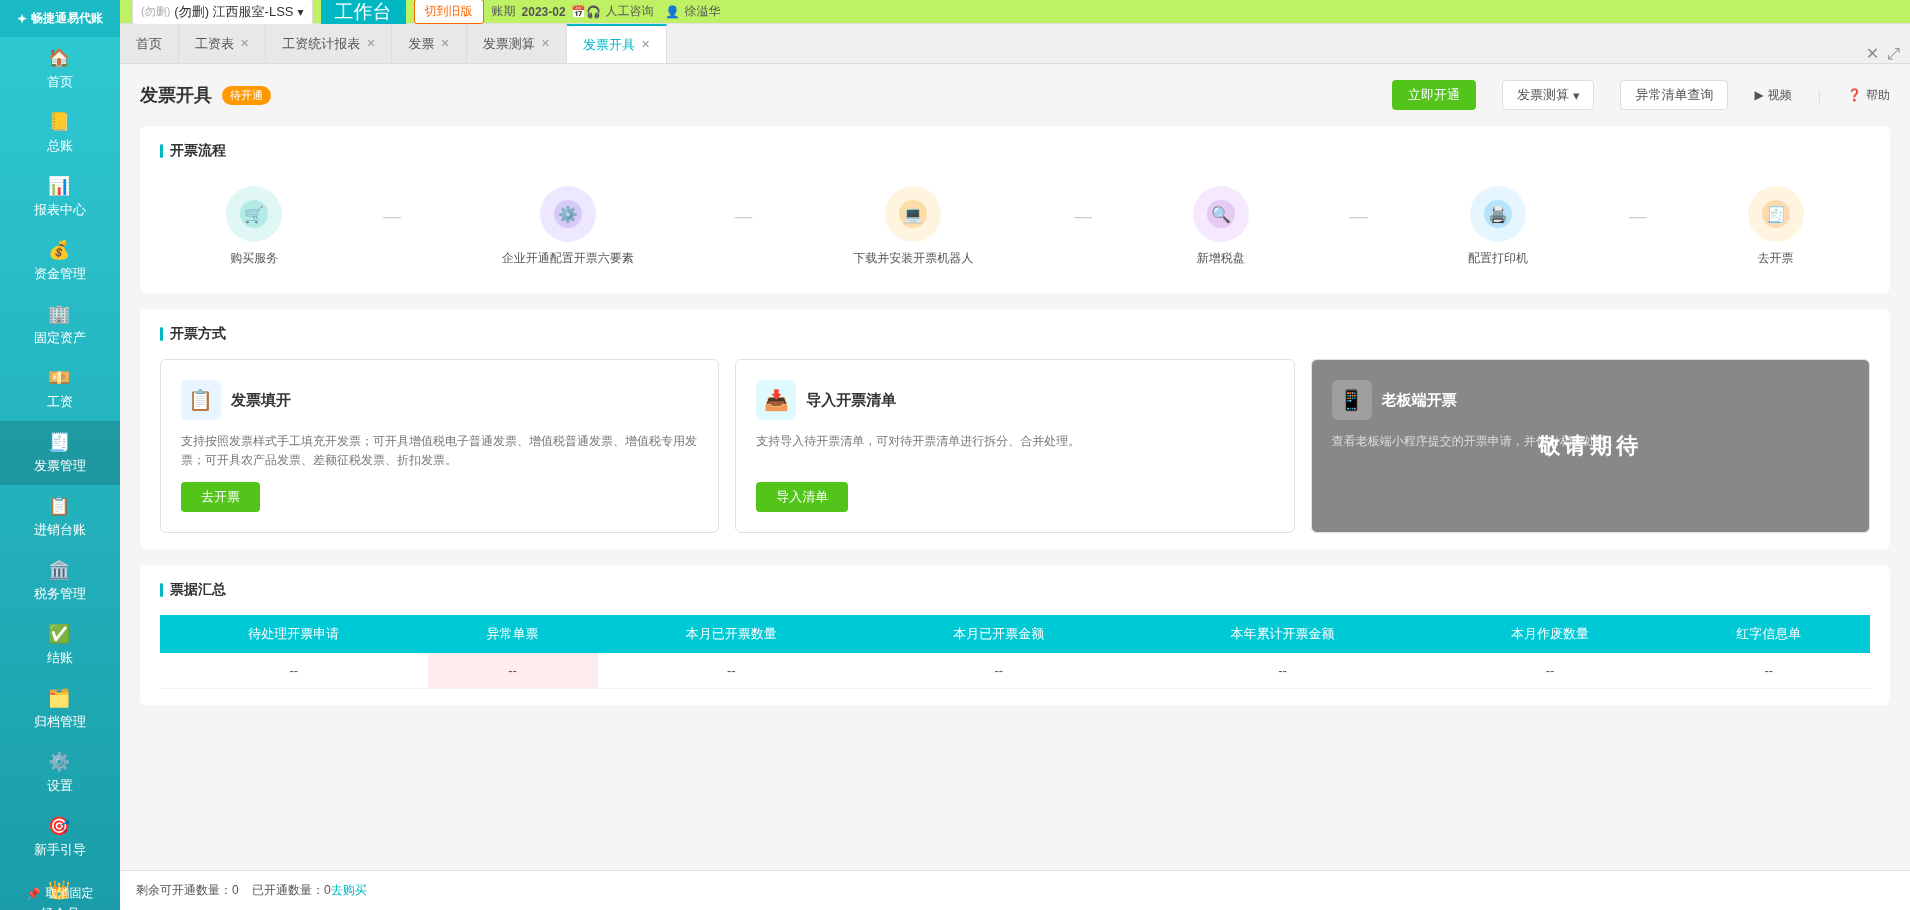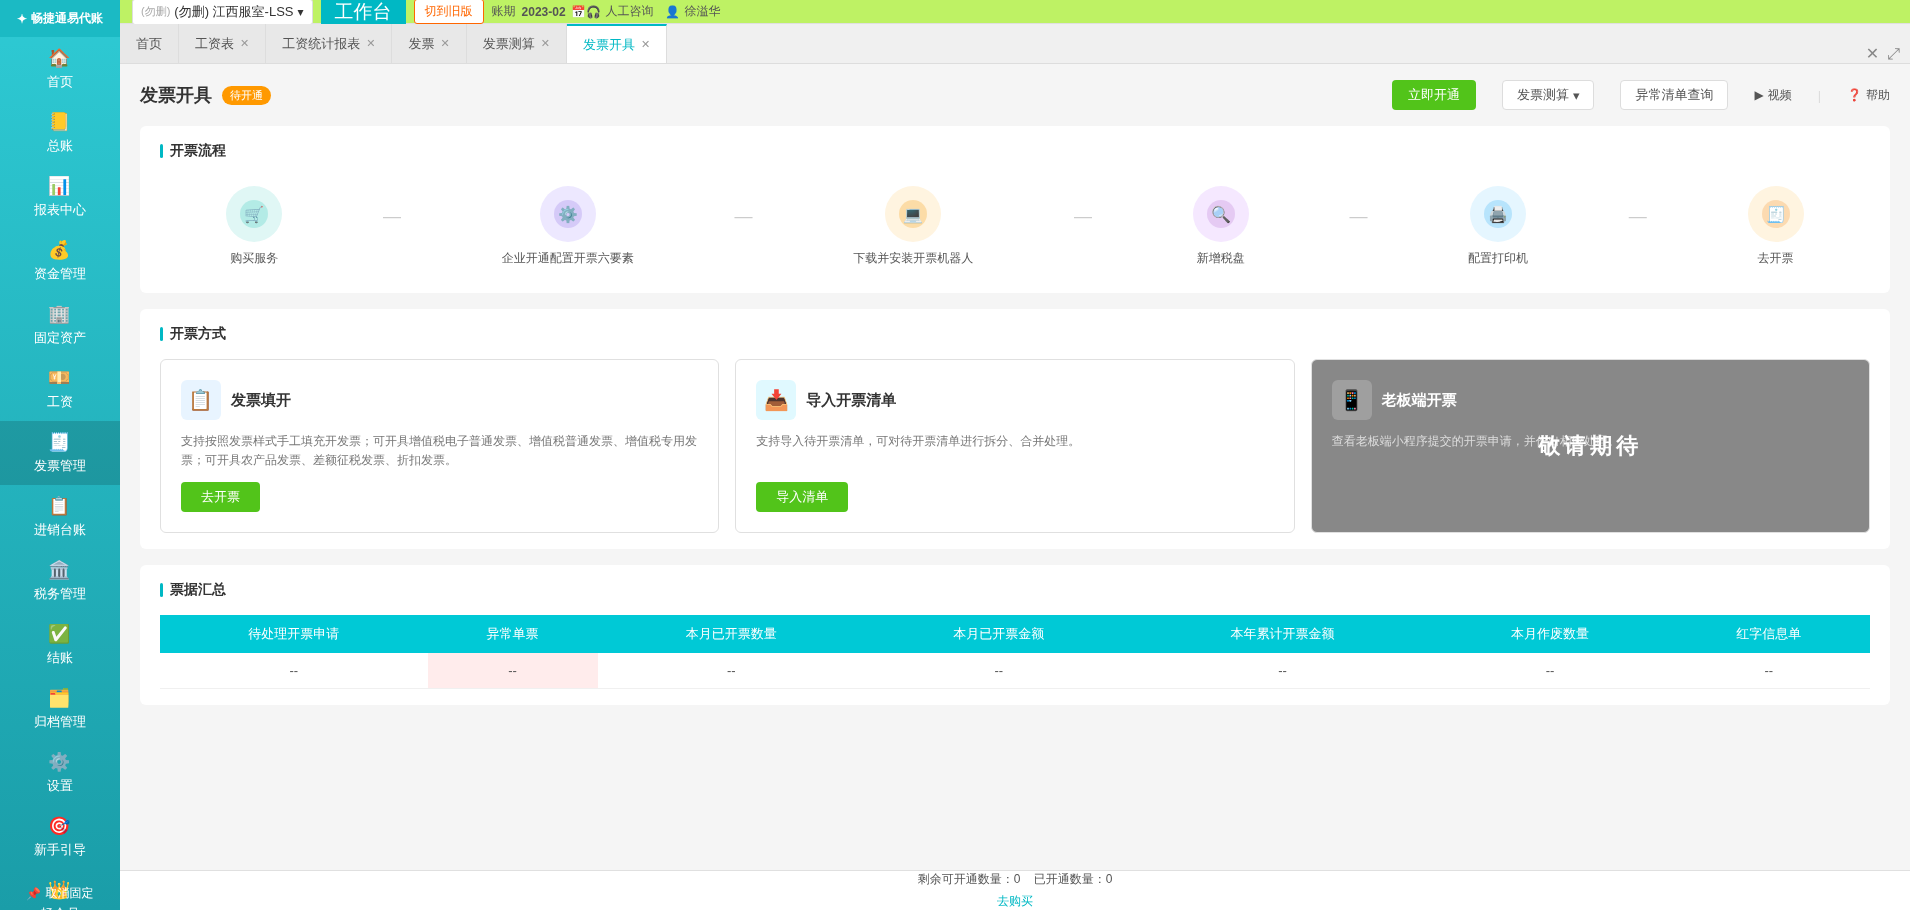--- a/index.html
+++ b/index.html
@@ -392,26 +392,24 @@
       background: #ffecec;
     }
 
     
     .bottom-bar {
       height: 40px;
       background: white;
       border-top: 1px solid #e0e0e0;
       display: flex;
       align-items: center;
-      justify-content: space-between;
       padding: 0 16px;
       font-size: 12px;
       color: #555;
       flex-shrink: 0;
-      flex-direction: column;
     }
     .bottom-link {
       color: #00b8c4;
       cursor: pointer;
       text-decoration: none;
     }
   </style>
 </head>
 <body>
 

